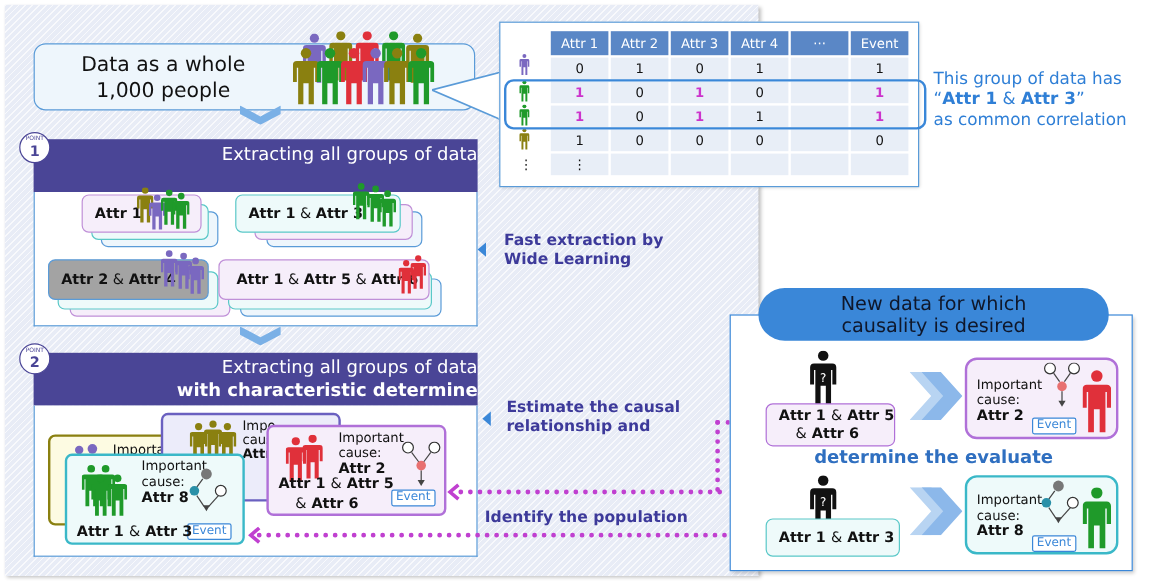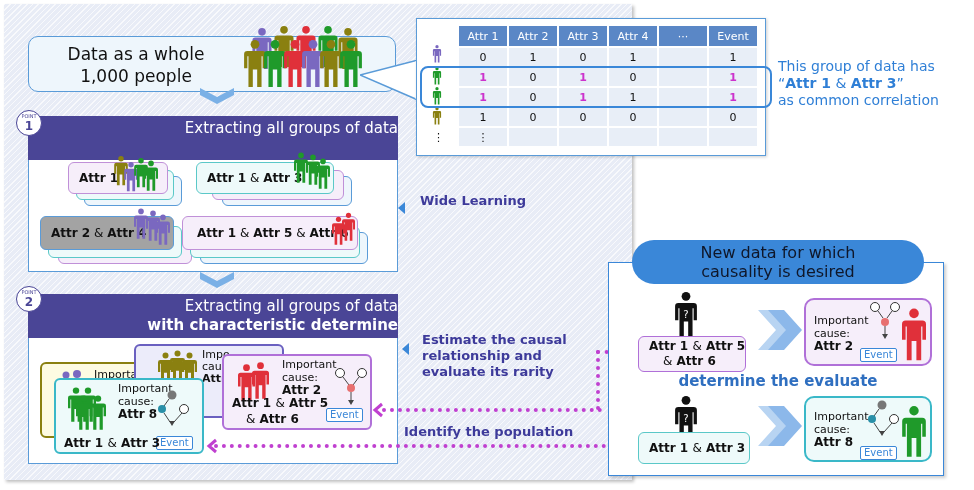--- a/index.html
+++ b/index.html
@@ -186,20 +186,21 @@
     <span>Attr 1</span><span class="amp"> &amp; </span><span>Attr 5</span><span class="amp"> &amp; </span><span>Attr 6</span>
   </span>
 </div>
 <svg class="abs" style="left:332px;top:212px" width="28" height="36">
   <use href="#person" x="0" y="4" width="13" height="30" fill="#e0303a"></use>
   <use href="#person" x="10" y="0" width="13" height="30" fill="#e0303a"></use>
 </svg>
 
 <div class="abs tri-left" style="left:398px;top:202px"></div>
 <div class="abs callout" style="left:420px;top:193px;width:180px">
+  <div>Fast extraction by</div>
   <div>Wide Learning</div>
 </div>
 
 <svg class="abs chev-down" style="left:200px;top:272px" width="34" height="18">
   <polygon points="0,0 17,9 34,0 34,7 17,16 0,7" fill="#7ab0e6"></polygon>
 </svg>
 
 <div class="abs section-header" style="left:28px;top:294px;width:370px;height:44px;">
   <div>Extracting all groups of data</div>
   <div style="font-weight:bold">with characteristic determine</div>
@@ -281,21 +282,20 @@
   <span class="abs event-tag" style="left:100px;top:56px">Event</span>
   <div class="abs card-label" style="left:8px;top:56px;">
     <span>Attr 1</span> <span class="amp">&amp;</span> <span>Attr 3</span>
   </div>
 </div>
 
 <div class="abs tri-left" style="left:402px;top:343px"></div>
 <div class="abs callout" style="left:422px;top:332px;width:180px">
   <div>Estimate the causal</div>
   <div>relationship and</div>
-  <div>evaluate its rarity</div>
 </div>
 <div class="abs callout" style="left:404px;top:424px;width:200px">Identify the population</div>
 
 <div class="abs dotted-h" style="left:382px;top:408px;width:220px"></div>
 <div class="abs dotted-v" style="left:596px;top:350px;height:60px"></div>
 <div class="abs dotted-h" style="left:596px;top:350px;width:30px"></div>
 <div class="abs dotted-h" style="left:214px;top:444px;width:416px"></div>
 <svg class="abs" style="left:372px;top:402px" width="12" height="16">
     <polyline points="10,2 3,8 10,14" fill="none" stroke="#c040d0" stroke-width="3"></polyline>
   </svg>

